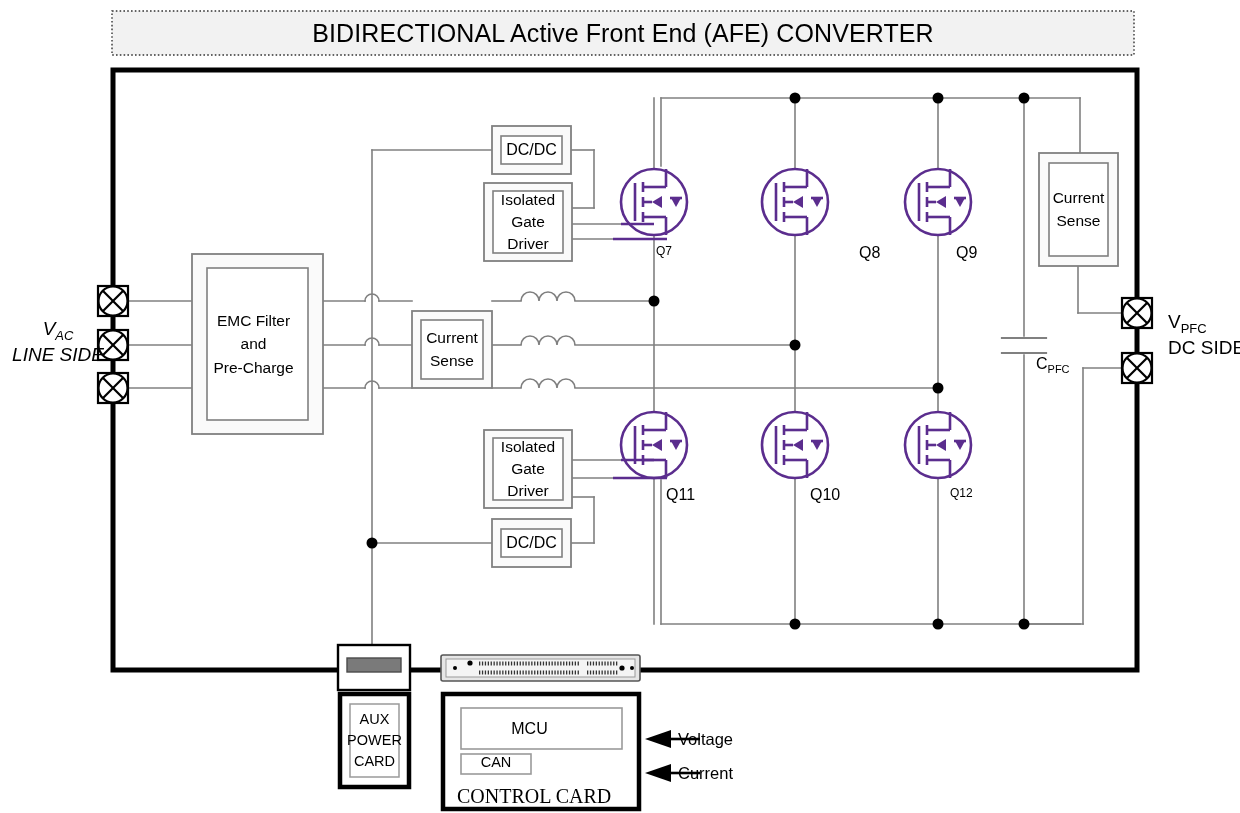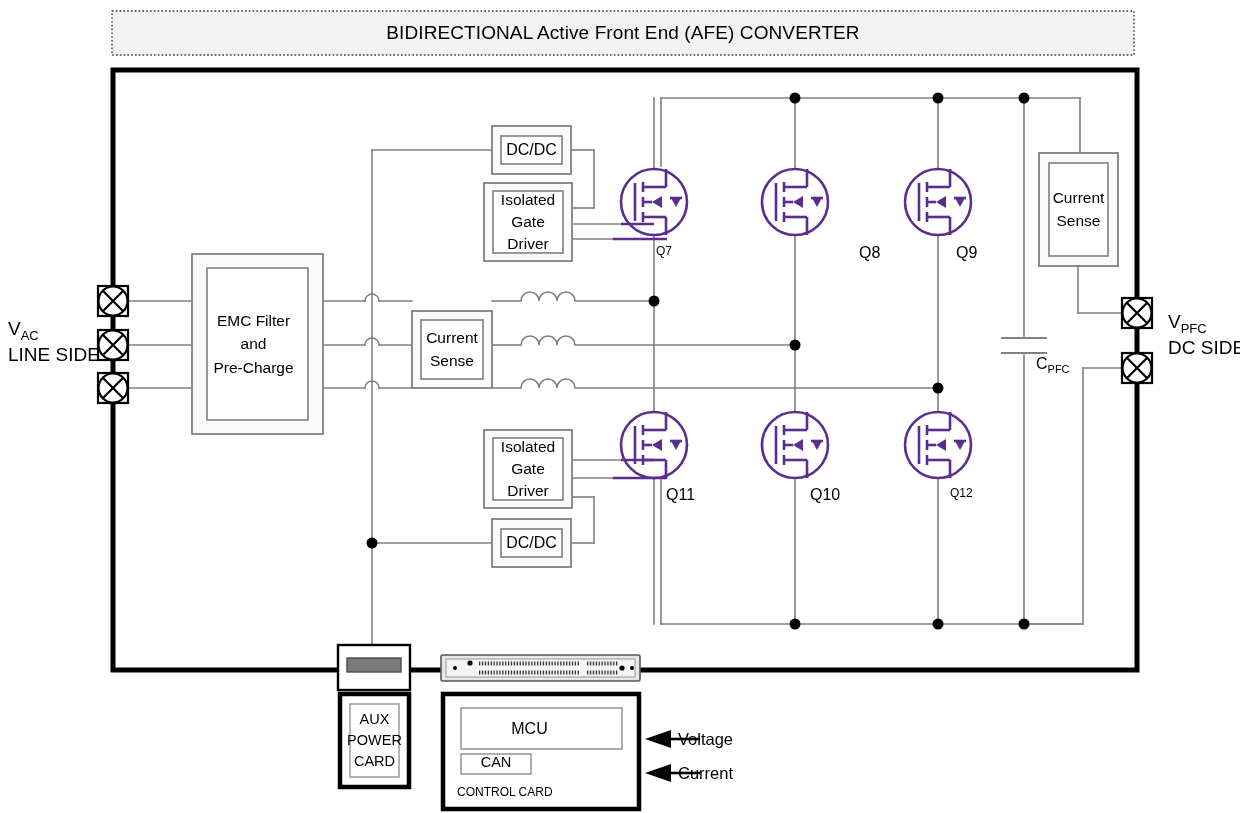--- a/index.html
+++ b/index.html
@@ -284,24 +284,24 @@
   </g>
   <g>
     <line x1="668" y1="773" x2="700" y2="773" stroke="#000" stroke-width="2.6"></line>
     <polygon points="645,773 671,764 671,782" fill="#000"></polygon>
   </g>
 
 </svg>
 
 <div style="position:absolute;left:112px;top:11px;width:1022px;height:44px;
             display:flex;align-items:center;justify-content:center;">
-  <span class="ttl-txt" style="font-size:19px;letter-spacing:.1px;">BIDIRECTIONAL Active Front End (AFE) CONVERTER</span>
-</div>
-
-<div style="position:absolute;left:8px;top:318px;width:100px;line-height:1.15;">
+  <span class="ttl-txt" style="font-size:25px;letter-spacing:.1px;">BIDIRECTIONAL Active Front End (AFE) CONVERTER</span>
+</div>
+
+<div style="position:absolute;left:8px;top:318px;width:100px;text-align:center;line-height:1.15;font-style:italic;">
   <div style="font-size:19px;">
     <span>V</span><span style="font-size:13px;vertical-align:sub;">AC</span>
   </div>
   <div style="font-size:19px;">LINE SIDE</div>
 </div>
 
 <div style="position:absolute;left:1168px;top:311px;width:80px;text-align:left;line-height:1.15;">
   <div style="font-size:19px;">
     <span>V</span><span style="font-size:13px;vertical-align:sub;">PFC</span>
   </div>
@@ -371,18 +371,18 @@
   <span>POWER</span>
   <span>CARD</span>
 </div>
 
 <div style="position:absolute;left:461px;top:708px;width:137px;height:41px;
             display:flex;align-items:center;justify-content:center;font-size:16px;">MCU</div>
 
 <div style="position:absolute;left:461px;top:754px;width:70px;height:15px;
             display:flex;align-items:center;justify-content:center;font-size:14.5px;">CAN</div>
 
-<div style="position:absolute;left:457px;top:785px;font-size:12px;">CONTROL CARD</div>
+<div style="position:absolute;left:457px;top:785px;font-size:20px;font-family:Liberation Serif, serif;">CONTROL CARD</div>
 
 <div style="position:absolute;left:678px;top:730px;font-size:16.5px;">Voltage</div>
 <div style="position:absolute;left:678px;top:764px;font-size:16.5px;">Current</div>
 
 </div>
 
 </body></html>

